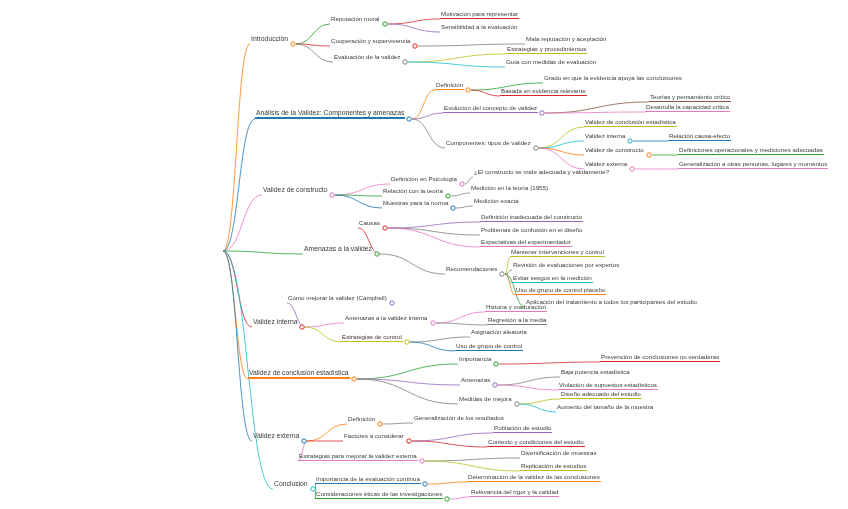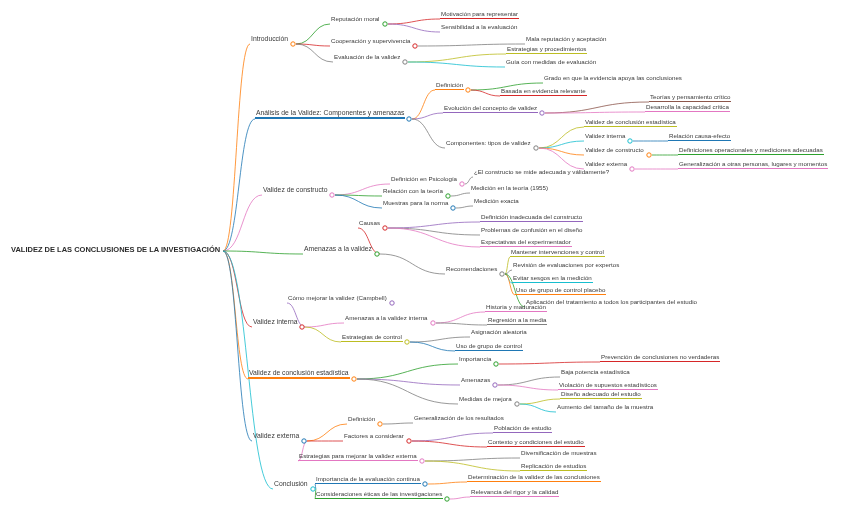--- a/index.html
+++ b/index.html
@@ -116,21 +116,20 @@
       <circle cx="495" cy="385" r="2.2" fill="#ffffff" stroke="#9467bd" stroke-width="1"></circle>
       <circle cx="517" cy="404" r="2.2" fill="#ffffff" stroke="#7f7f7f" stroke-width="1"></circle>
       <circle cx="304" cy="441" r="2.2" fill="#ffffff" stroke="#1f77b4" stroke-width="1"></circle>
       <circle cx="380" cy="424" r="2.2" fill="#ffffff" stroke="#ff7f0e" stroke-width="1"></circle>
       <circle cx="409" cy="441" r="2.2" fill="#ffffff" stroke="#d62728" stroke-width="1"></circle>
       <circle cx="422" cy="461" r="2.2" fill="#ffffff" stroke="#e377c2" stroke-width="1"></circle>
       <circle cx="313" cy="489" r="2.2" fill="#ffffff" stroke="#17becf" stroke-width="1"></circle>
       <circle cx="425" cy="484" r="2.2" fill="#ffffff" stroke="#1f77b4" stroke-width="1"></circle>
       <circle cx="447" cy="499" r="2.2" fill="#ffffff" stroke="#2ca02c" stroke-width="1"></circle>
     </svg>
-<div class="node lvl0" style="left: 10px; border-bottom: 1.2px solid transparent; top: 245px;">VALIDEZ DE LAS CONCLUSIONES DE LA INVESTIGACIÓN</div>
     <div class="node lvl1" style="left: 250px; border-bottom: 1.2px solid transparent; top: 35px;">Introducción</div>
     <div class="node lvl2" style="left: 330px; border-bottom: 1.2px solid transparent; top: 15px;">Reputación moral</div>
     <div class="node lvl3" style="left: 440px; border-bottom: 1.2px solid rgb(214, 39, 40); top: 10px;">Motivación para representar</div>
     <div class="node lvl3" style="left: 440px; border-bottom: 1.2px solid transparent; top: 23px;">Sensibilidad a la evaluación</div>
     <div class="node lvl2" style="left: 330px; border-bottom: 1.2px solid transparent; top: 37px;">Cooperación y supervivencia</div>
     <div class="node lvl3" style="left: 525px; border-bottom: 1.2px solid transparent; top: 35px;">Mala reputación y aceptación</div>
     <div class="node lvl2" style="left: 333px; border-bottom: 1.2px solid transparent; top: 53px;">Evaluación de la validez</div>
     <div class="node lvl3" style="left: 506px; border-bottom: 1.2px solid rgb(188, 189, 34); top: 45px;">Estrategias y procedimientos</div>
     <div class="node lvl3" style="left: 505px; border-bottom: 1.2px solid transparent; top: 58px;">Guía con medidas de evaluación</div>
     <div class="node lvl1" style="left: 255px; border-bottom: 2px solid rgb(31, 119, 180); top: 109px;">Análisis de la Validez: Componentes y amenazas</div>

